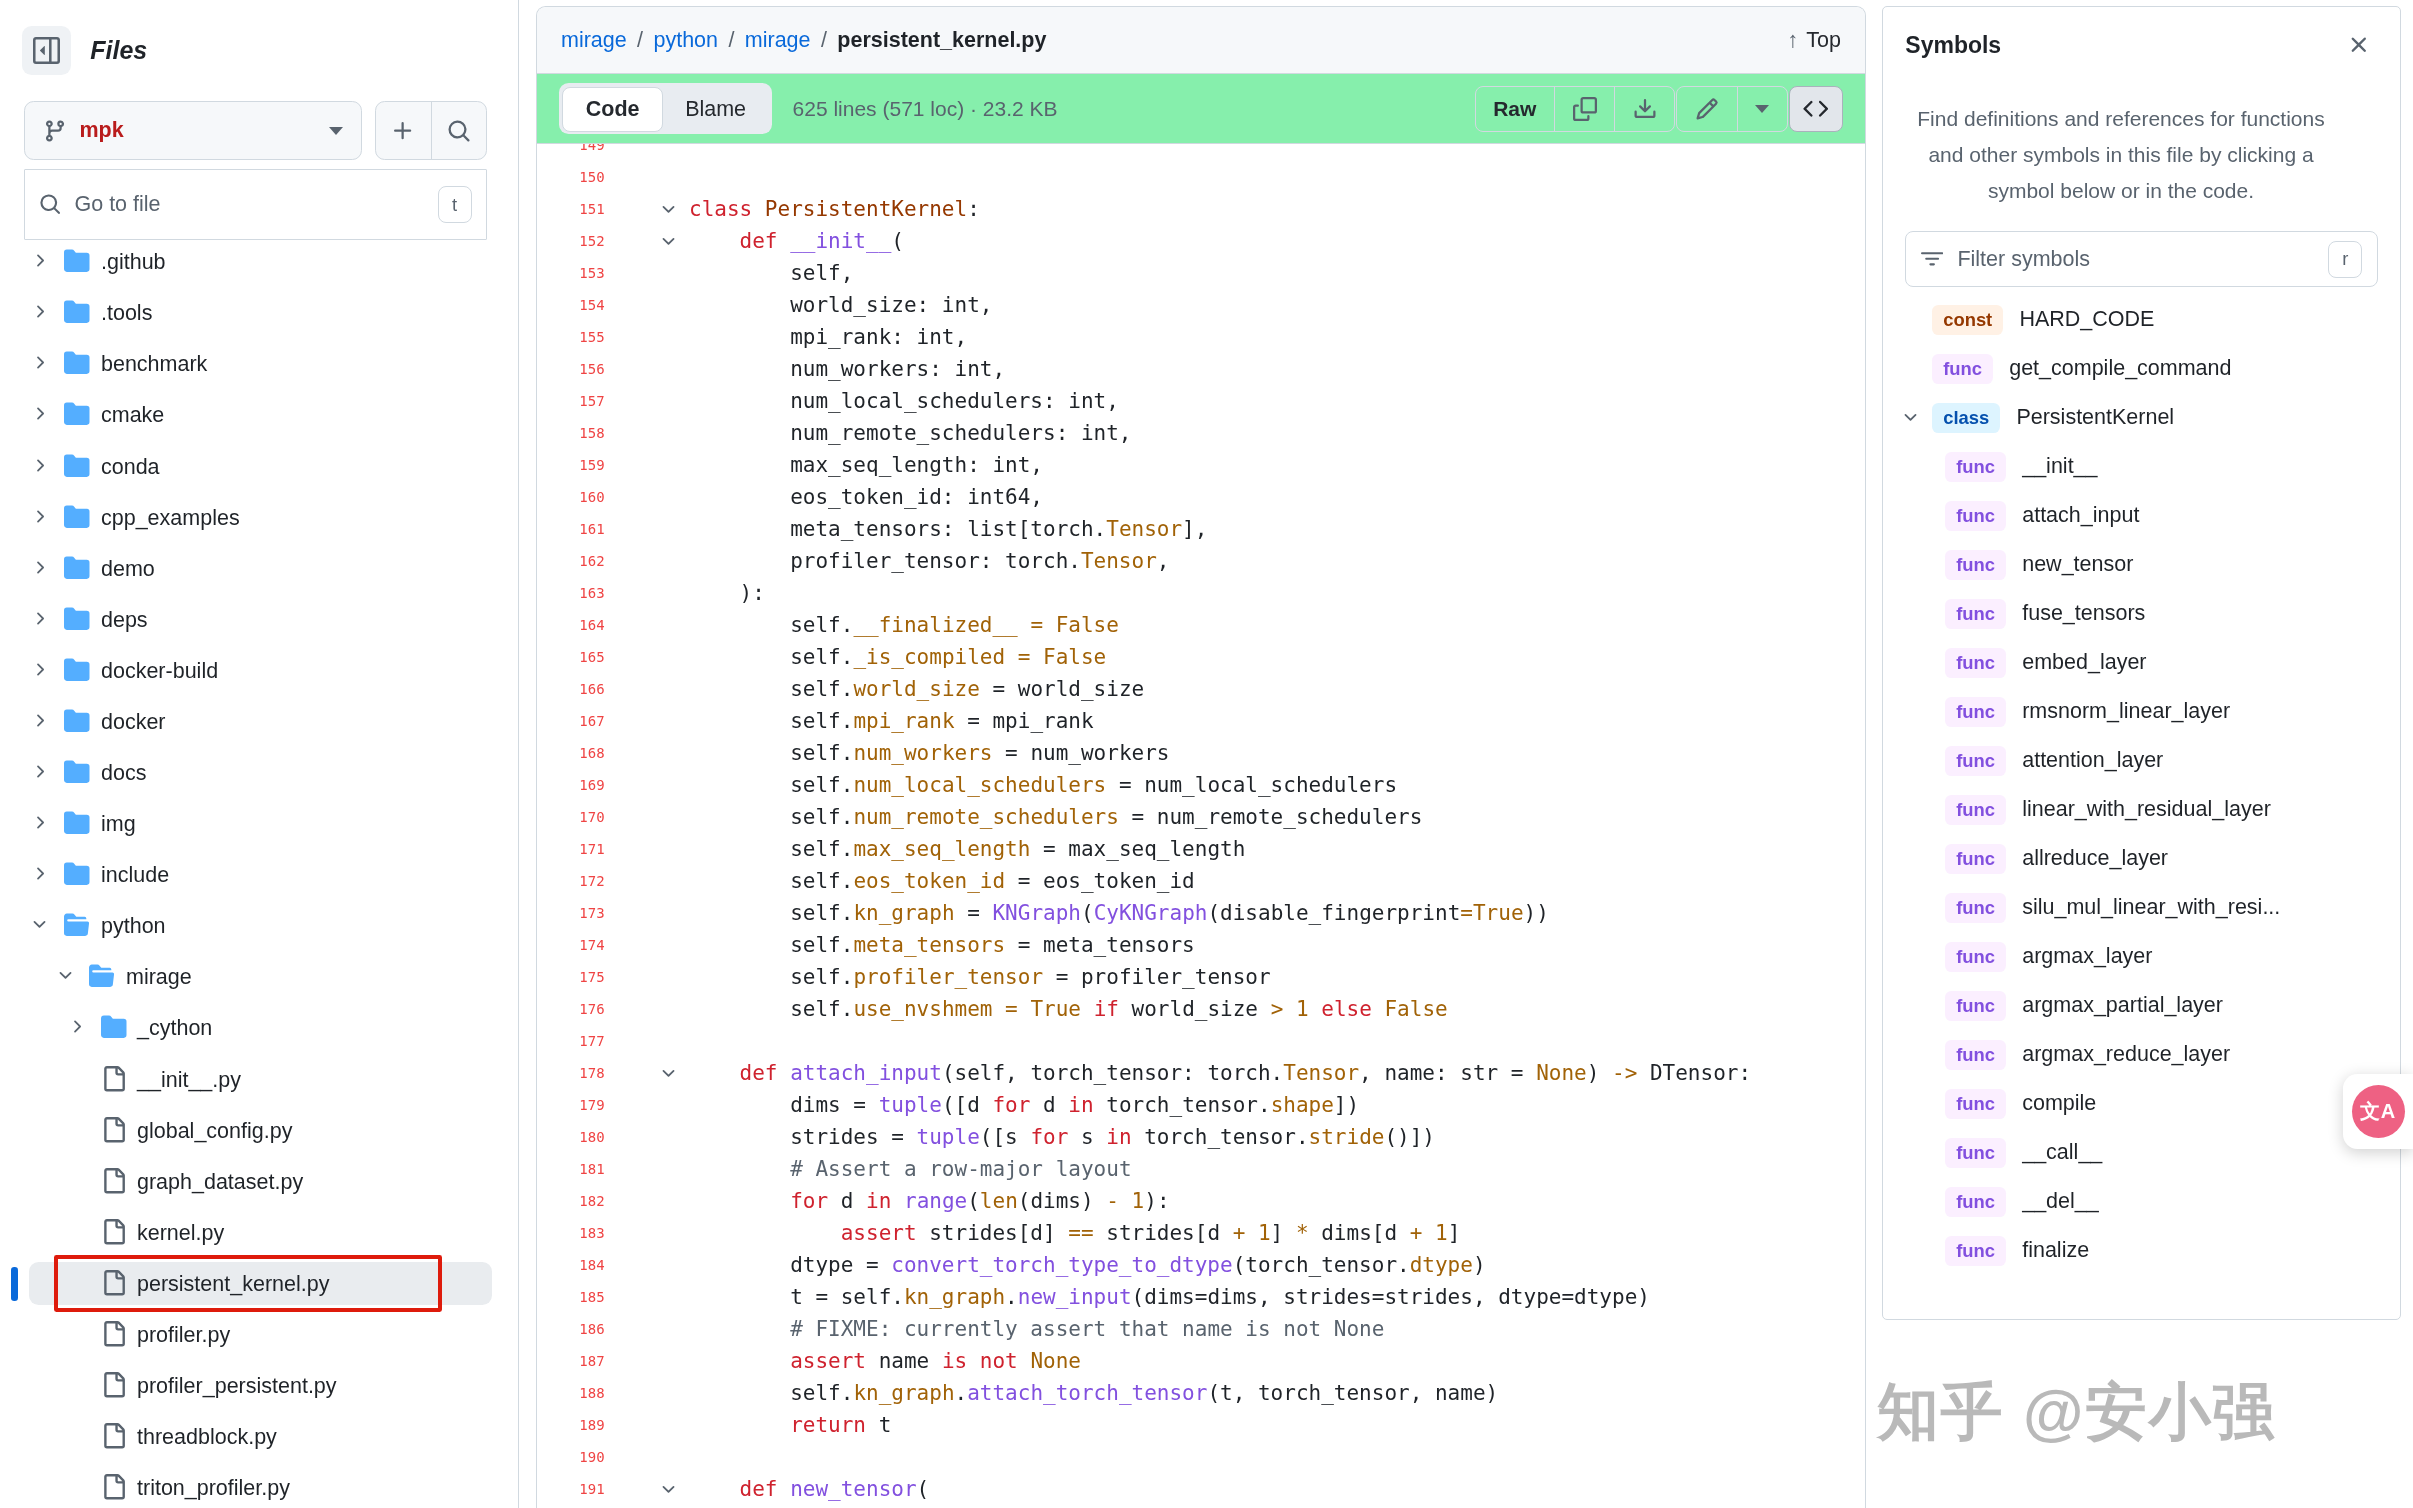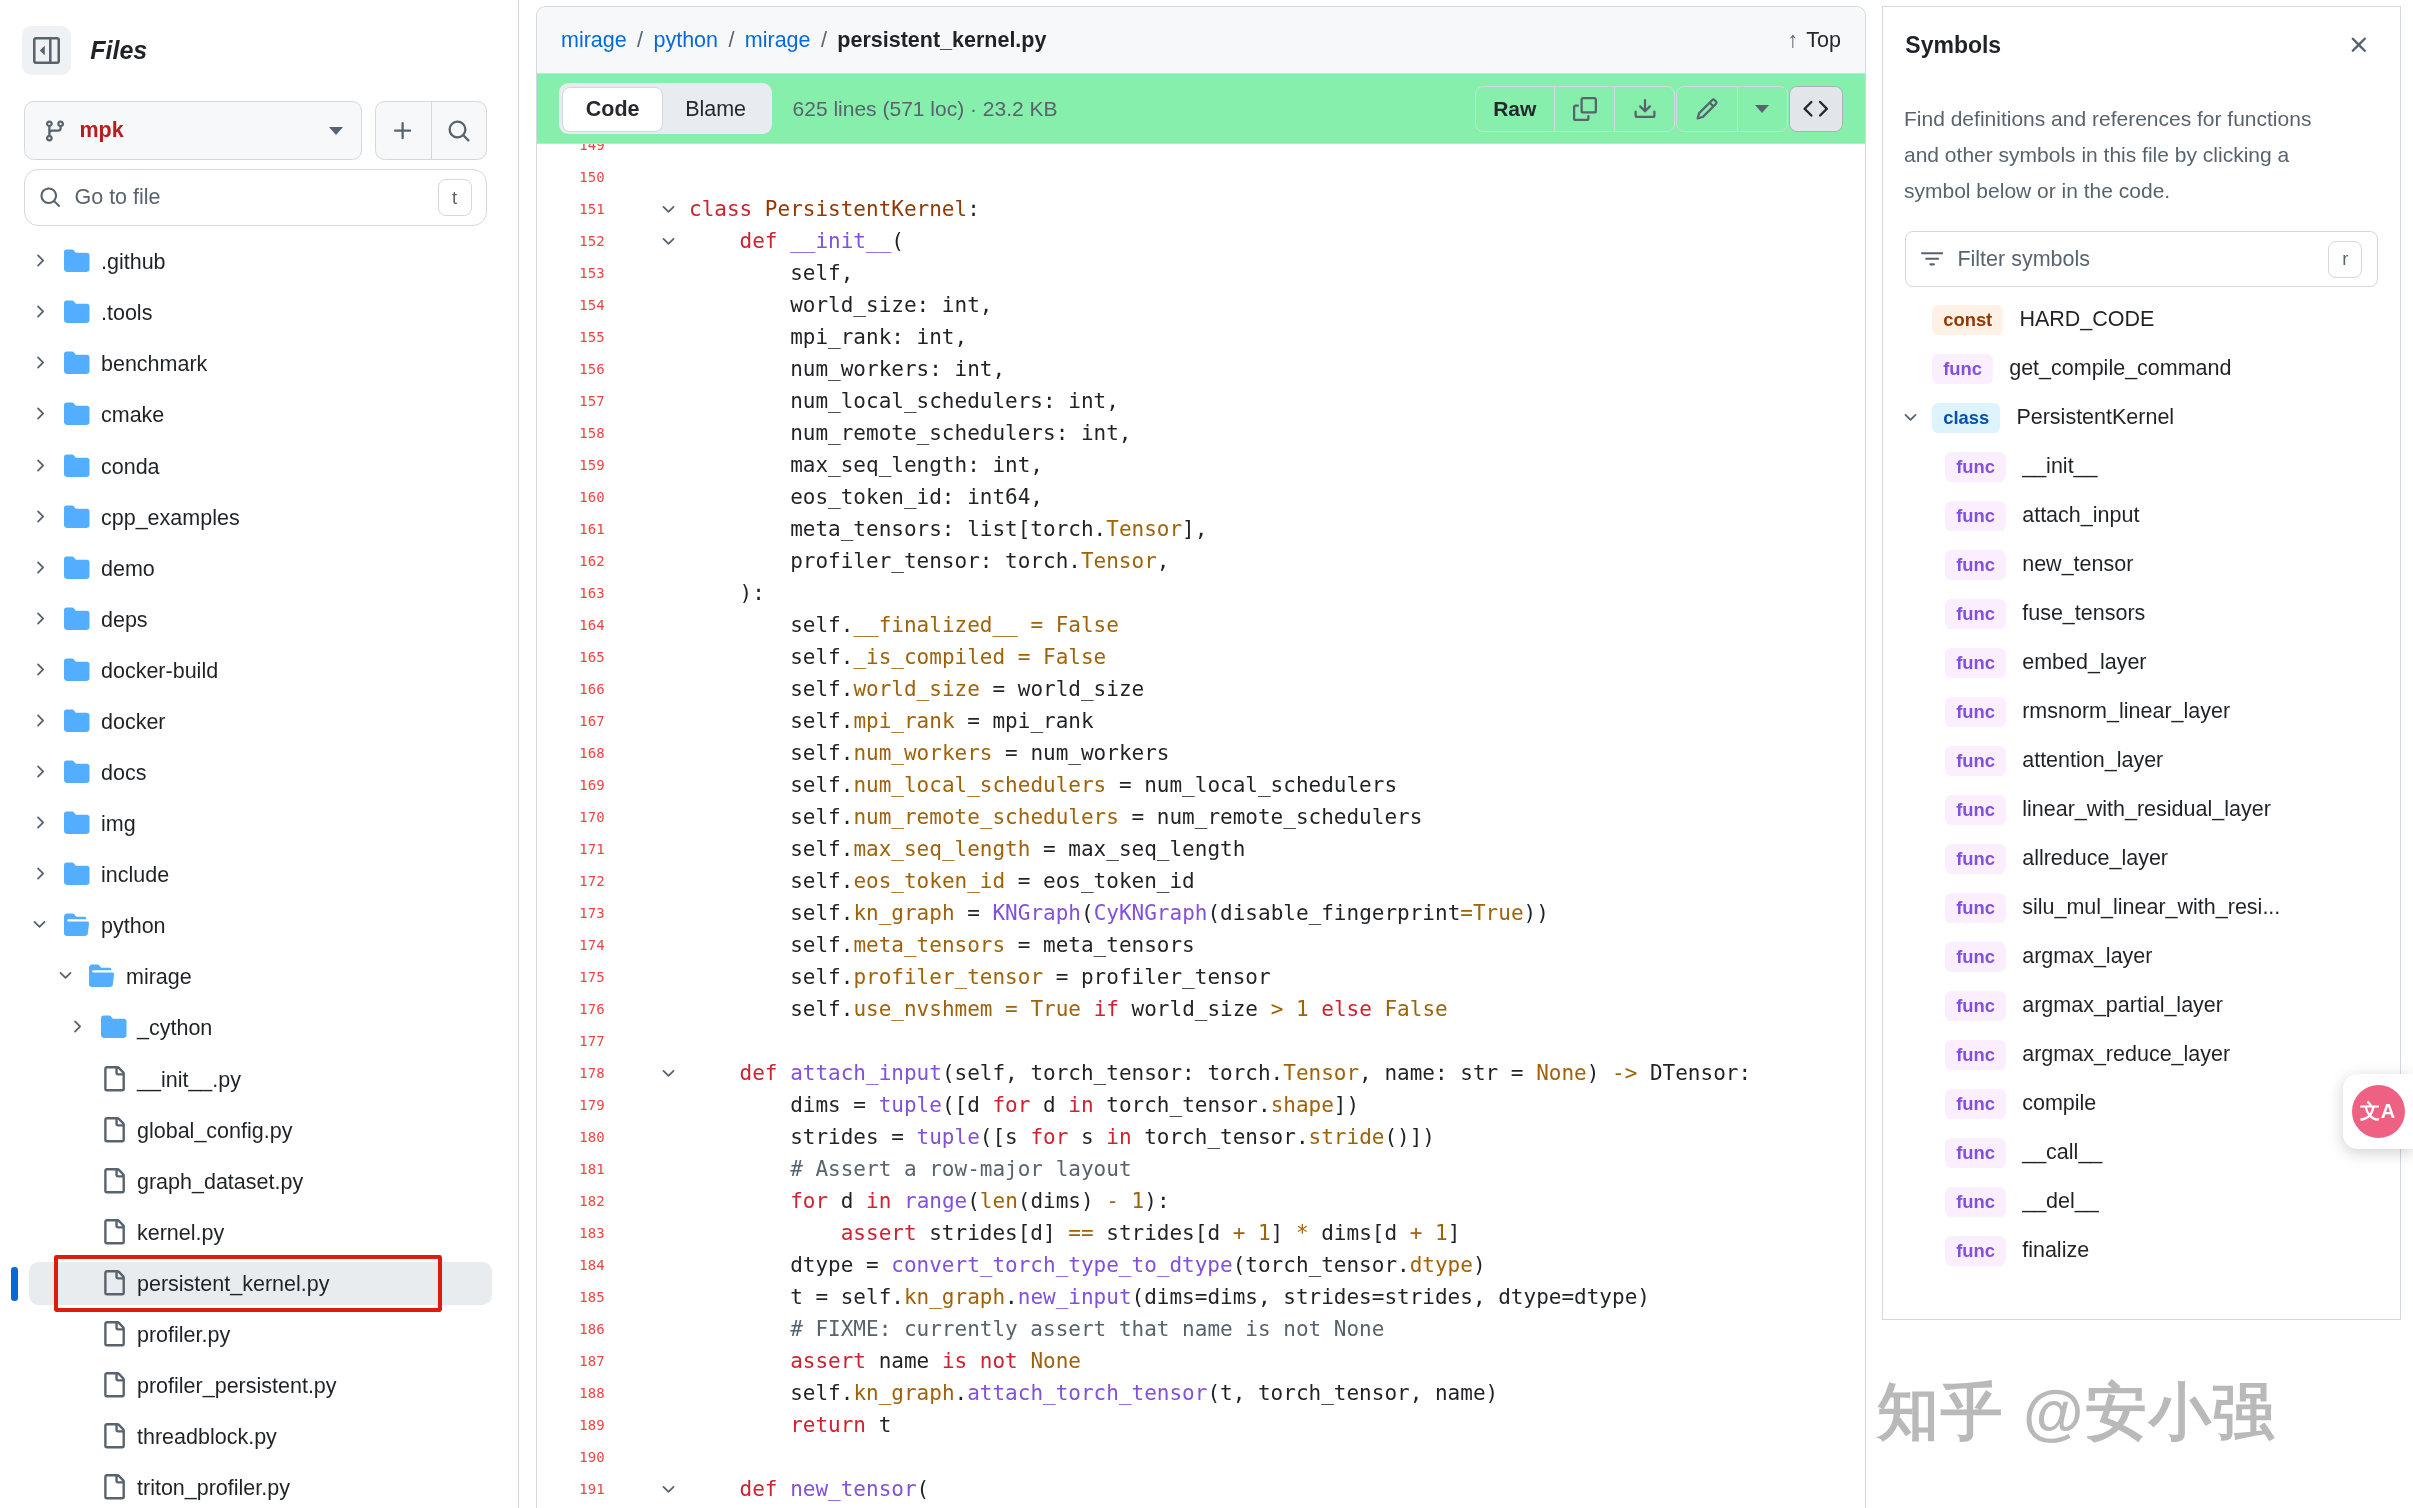--- a/index.html
+++ b/index.html
@@ -10,21 +10,21 @@
   .sb-head{position:absolute;left:22.3px;top:25.5px;height:49px;display:flex;align-items:center;gap:19px;font-style:italic;}
   .collapse-btn{width:49px;height:49px;border:none;background:#eff2f5;border-radius:9.6px;display:flex;align-items:center;justify-content:center;cursor:pointer;}
   .sb-title{font-size:25px;font-weight:700;}
   .branch-btn{position:absolute;left:24px;top:101px;width:338px;height:59px;background:#f6f8fa;border:1.6px solid #d1d9e0;border-radius:9.6px;display:flex;align-items:center;padding:0 17.6px;gap:12.8px;box-sizing:border-box;cursor:pointer;}
   .branch-name{font-size:21.5px;font-weight:600;color:#b91c1c;}
   .caret{width:0;height:0;border-left:7.2px solid transparent;border-right:7.2px solid transparent;border-top:8.8px solid #59636e;}
   .branch-btn .caret{margin-left:auto;}
   .pm-group{position:absolute;left:375px;top:101px;width:112px;height:59px;background:#f6f8fa;border:1.6px solid #d1d9e0;border-radius:9.6px;display:flex;box-sizing:border-box;overflow:hidden;}
   .pm-group button{flex:1;display:flex;align-items:center;justify-content:center;background:none;border:none;cursor:pointer;}
   .pm-group button:first-child{border-right:1.6px solid #d1d9e0;}
-  .goto{position:absolute;left:24px;top:169px;width:463px;height:57px;background:#fff;border:1.6px solid #d1d9e0;border-radius:14px;display:flex;align-items:center;padding:0 14.4px;gap:12.8px;box-sizing:border-box;cursor:text;}
+  .goto{position:absolute;left:24px;top:169px;width:463px;height:71px;background:#fff;border:1.6px solid #d1d9e0;border-radius:1px;display:flex;align-items:center;padding:0 14.4px;gap:12.8px;box-sizing:border-box;cursor:text;}
   .goto-ph{font-size:21.5px;color:#59636e;}
   .kbd{margin-left:auto;min-width:34px;height:37px;border:1.6px solid #d1d9e0;border-radius:8px;color:#59636e;font-size:18.4px;display:flex;align-items:center;justify-content:center;padding:0 8px;box-sizing:border-box;background:#fff;}
   .tree{position:absolute;left:0;top:0;width:517px;height:1508px;}
   .tree-row{position:absolute;left:0;width:517px;height:51px;cursor:pointer;}
   .tree-row .tree-chevron{position:absolute;top:15px;z-index:1;}
   .tree-row .tree-icon{position:absolute;top:12px;z-index:1;}
   .tree-label{position:absolute;top:50%;transform:translateY(-50%);font-size:21.5px;color:#1f2328;white-space:nowrap;z-index:1;}
   .sel-pill{position:absolute;left:29px;right:25.5px;top:4px;bottom:4px;background:#e9ecef;border-radius:9.6px;z-index:0;}
   .red-box{position:absolute;left:54px;width:388px;top:-3.2px;height:57px;border:4.8px solid #de1b0c;border-radius:2.4px;z-index:2;box-sizing:border-box;}
   .blue-bar{position:absolute;left:11.2px;top:8.8px;width:6.4px;height:34px;border-radius:3.2px;background:#0969da;z-index:2;}
@@ -49,21 +49,21 @@
   .btn-group>*+*{border-left:1.6px solid #d1d9e0;}
   .sym-toggle{width:54px;height:46px;border:1.6px solid #a9b2bc;background:#e2e6eb;border-radius:8px;display:flex;align-items:center;justify-content:center;box-sizing:border-box;cursor:pointer;}
   .code-area{position:relative;overflow:hidden;height:calc(100% - 137px);background:#fff;}
   .code-line{display:flex;align-items:center;height:32px;font-family:"DejaVu Sans Mono",monospace;font-size:21px;white-space:pre;}
   .ln{width:110px;text-align:center;color:#ef4444;font-size:14px;flex:none;cursor:pointer;}
   .fold{width:42px;display:flex;justify-content:center;align-items:center;flex:none;}
   .code-text{flex:none;}
   .tk-p{color:#1f2328;} .tk-k{color:#cf222e;} .tk-e{color:#8250df;} .tk-c{color:#a16207;} .tk-cl{color:#953800;} .tk-cm{color:#59636e;}
 
   
-  .symbols{position:absolute;left:1882px;top:6.4px;width:519px;height:1314px;background:#fff;border:1.6px solid #d1d9e0;border-radius:0;box-sizing:border-box;overflow:hidden;}
+  .symbols{position:absolute;left:1882px;top:6.4px;width:519px;height:1314px;background:#fff;border:1.6px solid #d1d9e0;border-radius:5px;box-sizing:border-box;overflow:hidden;text-align:center;}
   .sym-head{display:flex;align-items:center;padding:24px 22.3px 0;}
   .sym-title{font-size:23px;font-weight:700;}
   .sym-close{margin-left:auto;background:none;border:none;cursor:pointer;display:flex;}
   .sym-desc{padding:21px 21px 0;font-size:21px;line-height:36px;color:#59636e;width:476px;box-sizing:border-box;}
   .sym-filter{margin:22.3px 22.3px 0;height:56px;border:1.6px solid #d1d9e0;border-radius:8px;display:flex;align-items:center;padding:0 14.4px;gap:14.4px;box-sizing:border-box;background:#fff;cursor:text;}
   .sym-list{position:absolute;left:0;top:288px;width:100%;}
   .sym-row{position:relative;height:49px;display:flex;align-items:center;padding-left:49px;box-sizing:border-box;cursor:pointer;}
   .sym-row.ind{padding-left:62px;}
   .sym-chevron{position:absolute;left:17.6px;top:15px;}
   .sym-badge{font-size:18.4px;font-weight:600;padding:4px 11.2px;border-radius:6.4px;margin-right:16px;}

